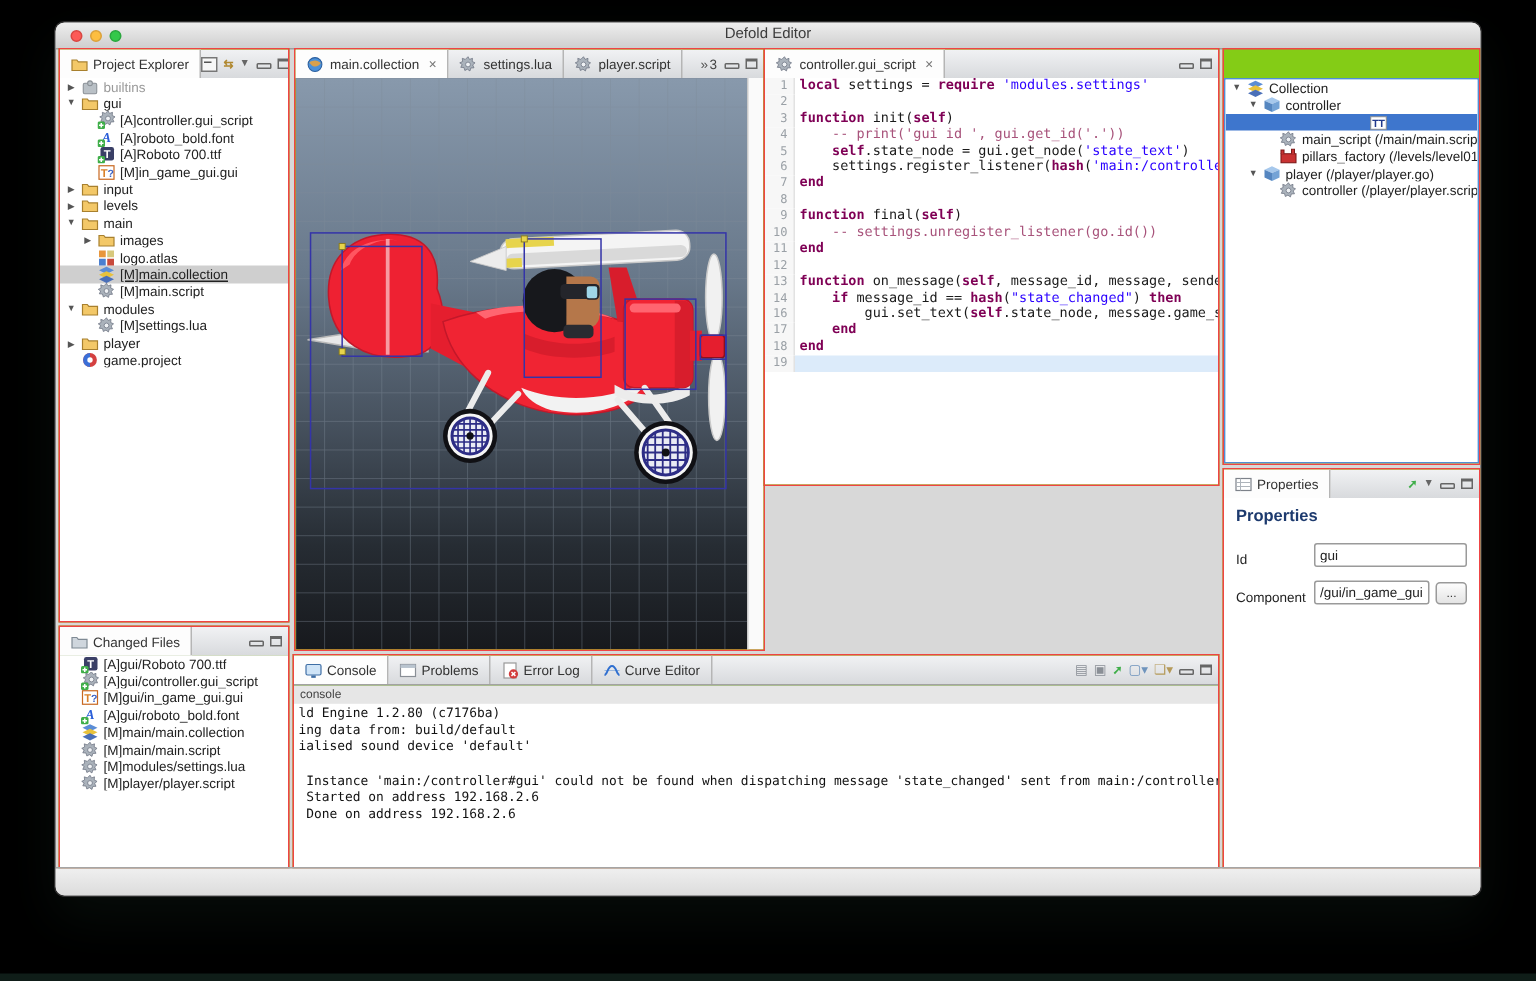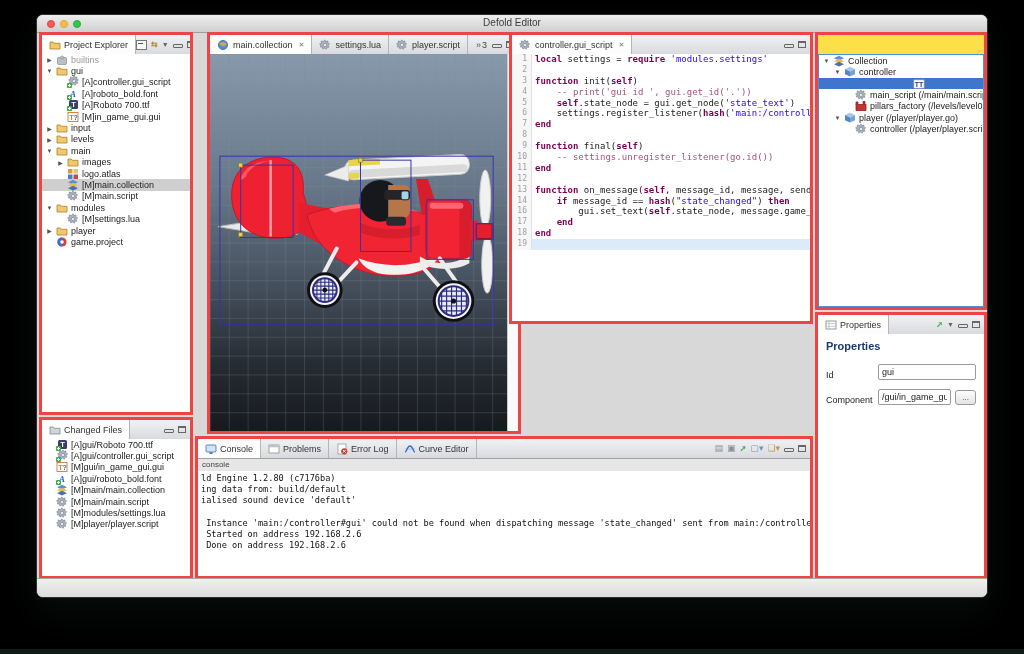--- a/index.html
+++ b/index.html
@@ -9,42 +9,42 @@
     border-radius:7px;overflow:hidden;box-shadow:0 14px 34px rgba(10,20,16,.65);border:1px solid #2e2e2e;box-sizing:border-box;}
   .titlebar{position:absolute;left:0;top:0;width:100%;height:17px;
     background:linear-gradient(#eeeeee,#cfcfcf);border-bottom:1px solid #9f9f9f;}
   .title{position:absolute;left:0;right:0;top:2px;text-align:center;font-size:10px;color:#3c3c3c;}
   .lights{position:absolute;left:10px;top:5px;display:flex;gap:5px;}
   .light{width:8px;height:8px;border-radius:50%;}
   .lr{background:#fc5b57;border:1px solid #d84742;box-sizing:border-box}
   .ly{background:#fdbe41;border:1px solid #dba13a;box-sizing:border-box}
   .lg{background:#34c84a;border:1px solid #2aa73e;box-sizing:border-box}
 
-  .panel{position:absolute;background:#fde047;border:3px solid #ef4444;box-sizing:border-box;overflow:hidden;}
+  .panel{position:absolute;background:#84cc16;border:1px solid #ef4444;box-sizing:border-box;overflow:hidden;}
   .tabbar{height:19px;background:linear-gradient(#f1f2f4,#d8dadd);border-bottom:1px solid #a2a2a2;
     display:flex;align-items:stretch;font-size:9px;color:#333;position:relative;}
   .vtab{display:flex;align-items:center;gap:3px;padding:0 7px;border-right:1px solid #b5b5b5;white-space:nowrap;}
   .vtab.act{background:#fdfdfd;}
   .vtab.actblue{background:linear-gradient(#dcebfa,#b9d4ef);border-right:1px solid #7fa8d6;}
   .tspace{flex:1}
   .hicons{display:flex;align-items:center;gap:4px;padding-right:4px;}
   .hic{font-size:7px;color:#666;line-height:1;cursor:default}
   .ico-min{width:8px;height:2px;border:1px solid #666;border-radius:1px;margin-top:2px}
   .ico-max{width:8px;height:7px;border:1px solid #666;border-top-width:2px;box-sizing:border-box}
   .ico-colall{width:9px;height:8px;border:1px solid #777;background:#f7f7f7;position:relative}
   .ico-colall:after{content:"";position:absolute;left:1px;top:2px;width:5px;height:1px;background:#555}
   .ico-link{font-size:8px;color:#b08830;font-weight:bold}
   .ico-pin{font-size:8px;color:#3fae49;font-weight:bold}
   .tico{display:inline-flex;width:12px;height:12px;flex:none;align-items:center;justify-content:center}
   .tico svg{width:12px;height:12px;display:block}
 
   
   .treebody{position:absolute;left:0;right:0;bottom:0;overflow:hidden;background:#fff;font-size:9px;color:#222;}
   .trow{display:flex;align-items:center;gap:3px;height:11.4px;white-space:nowrap;}
-  .trow.selg{background:#cfcfcf;}
+  .trow.selg{background:#cfcfcf;text-decoration:underline;}
   .trow.selb{background:#3e76cd;color:#fff;flex-direction:column;}
   .trow.gray .tlbl{color:#9a9a9a}
   .arr{width:7px;font-size:6px;color:#555;flex:none;text-align:center}
   .tlbl{overflow:hidden;text-overflow:clip}
 
   
   .etab{display:flex;align-items:center;gap:4px;padding:0 7px;border-right:1px solid #b5b5b5;white-space:nowrap;}
   .etab.act{background:#fdfdfd;}
   .closex{font-size:7px;color:#777;margin-left:2px}
   .ovf{margin-left:auto;display:flex;align-items:center;padding:0 5px;color:#444;font-size:9px}
@@ -374,21 +374,21 @@
             <svg viewBox="0 0 12 12">
               <path d="M6 .8 7 2.6l2-.7-.2 2.1 1.9.9-1.6 1.4.9 1.9-2.1.1-.6 2-1.7-1.2L3.9 10l-.6-2-2.1-.1.9-1.9L.5 4.9l1.9-.9-.2-2.1 2 .7z" fill="#aab2bb" stroke="#6b7280" stroke-width=".5"></path>
               <circle cx="6" cy="6" r="1.6" fill="#eef1f4" stroke="#6b7280" stroke-width=".5"></circle>
             </svg>
           </span>
           <span class="tlbl">[M]player/player.script</span>
         </div>
       </div>
   </div>
 
-  <div class="panel" style="left:170px;top:17px;width:314px;height:402px">
+  <div class="panel" style="left:159px;top:17px;width:314px;height:402px">
     <div class="tabbar">
       <div class="etab act">
         <span class="tico">
             <svg viewBox="0 0 12 12">
               <circle cx="6" cy="6" r="4.6" fill="#4a90d9" stroke="#2c5f9e" stroke-width=".7"></circle>
               <path d="M2.2 4.6c2.4-1.8 5.6-1.8 7.6.4-1.6 3-5.2 3.4-7.6-.4z" fill="#e8a23c" opacity=".9"></path>
             </svg>
           </span>
         <span>main.collection</span>
         <span class="closex">✕</span>

